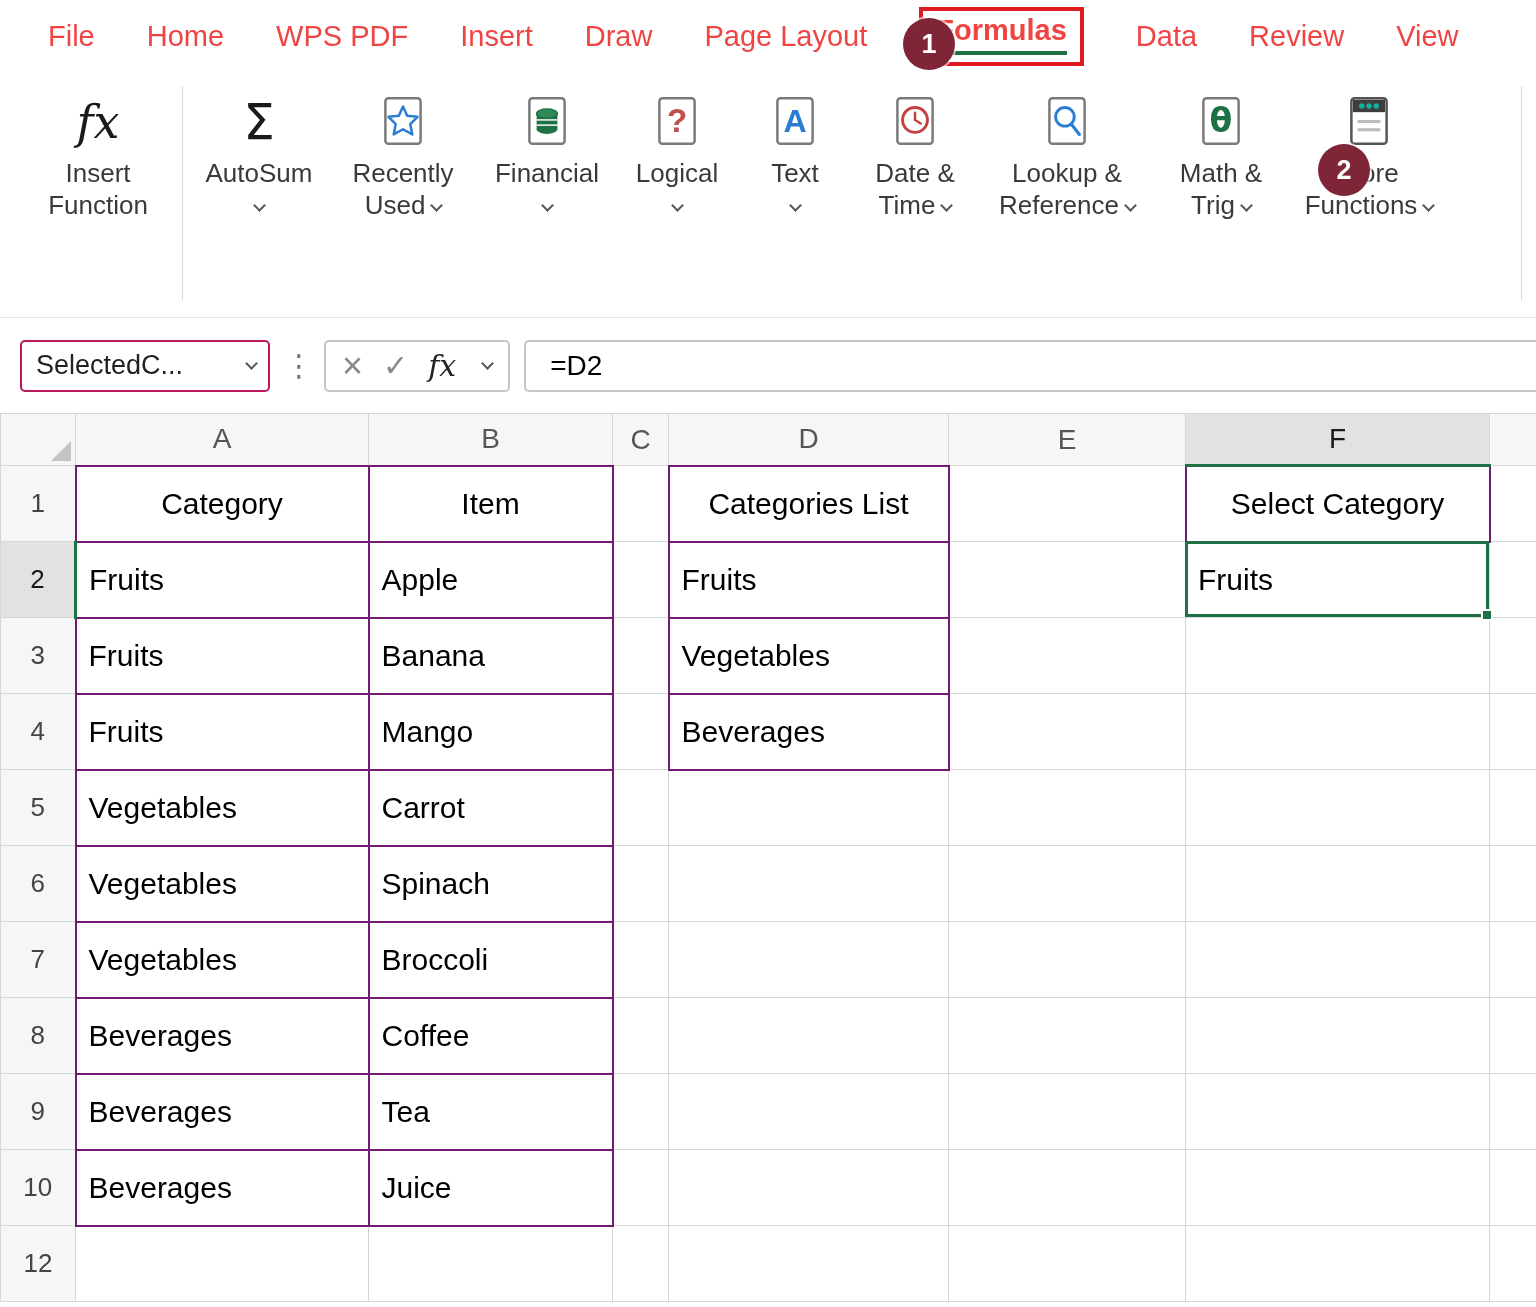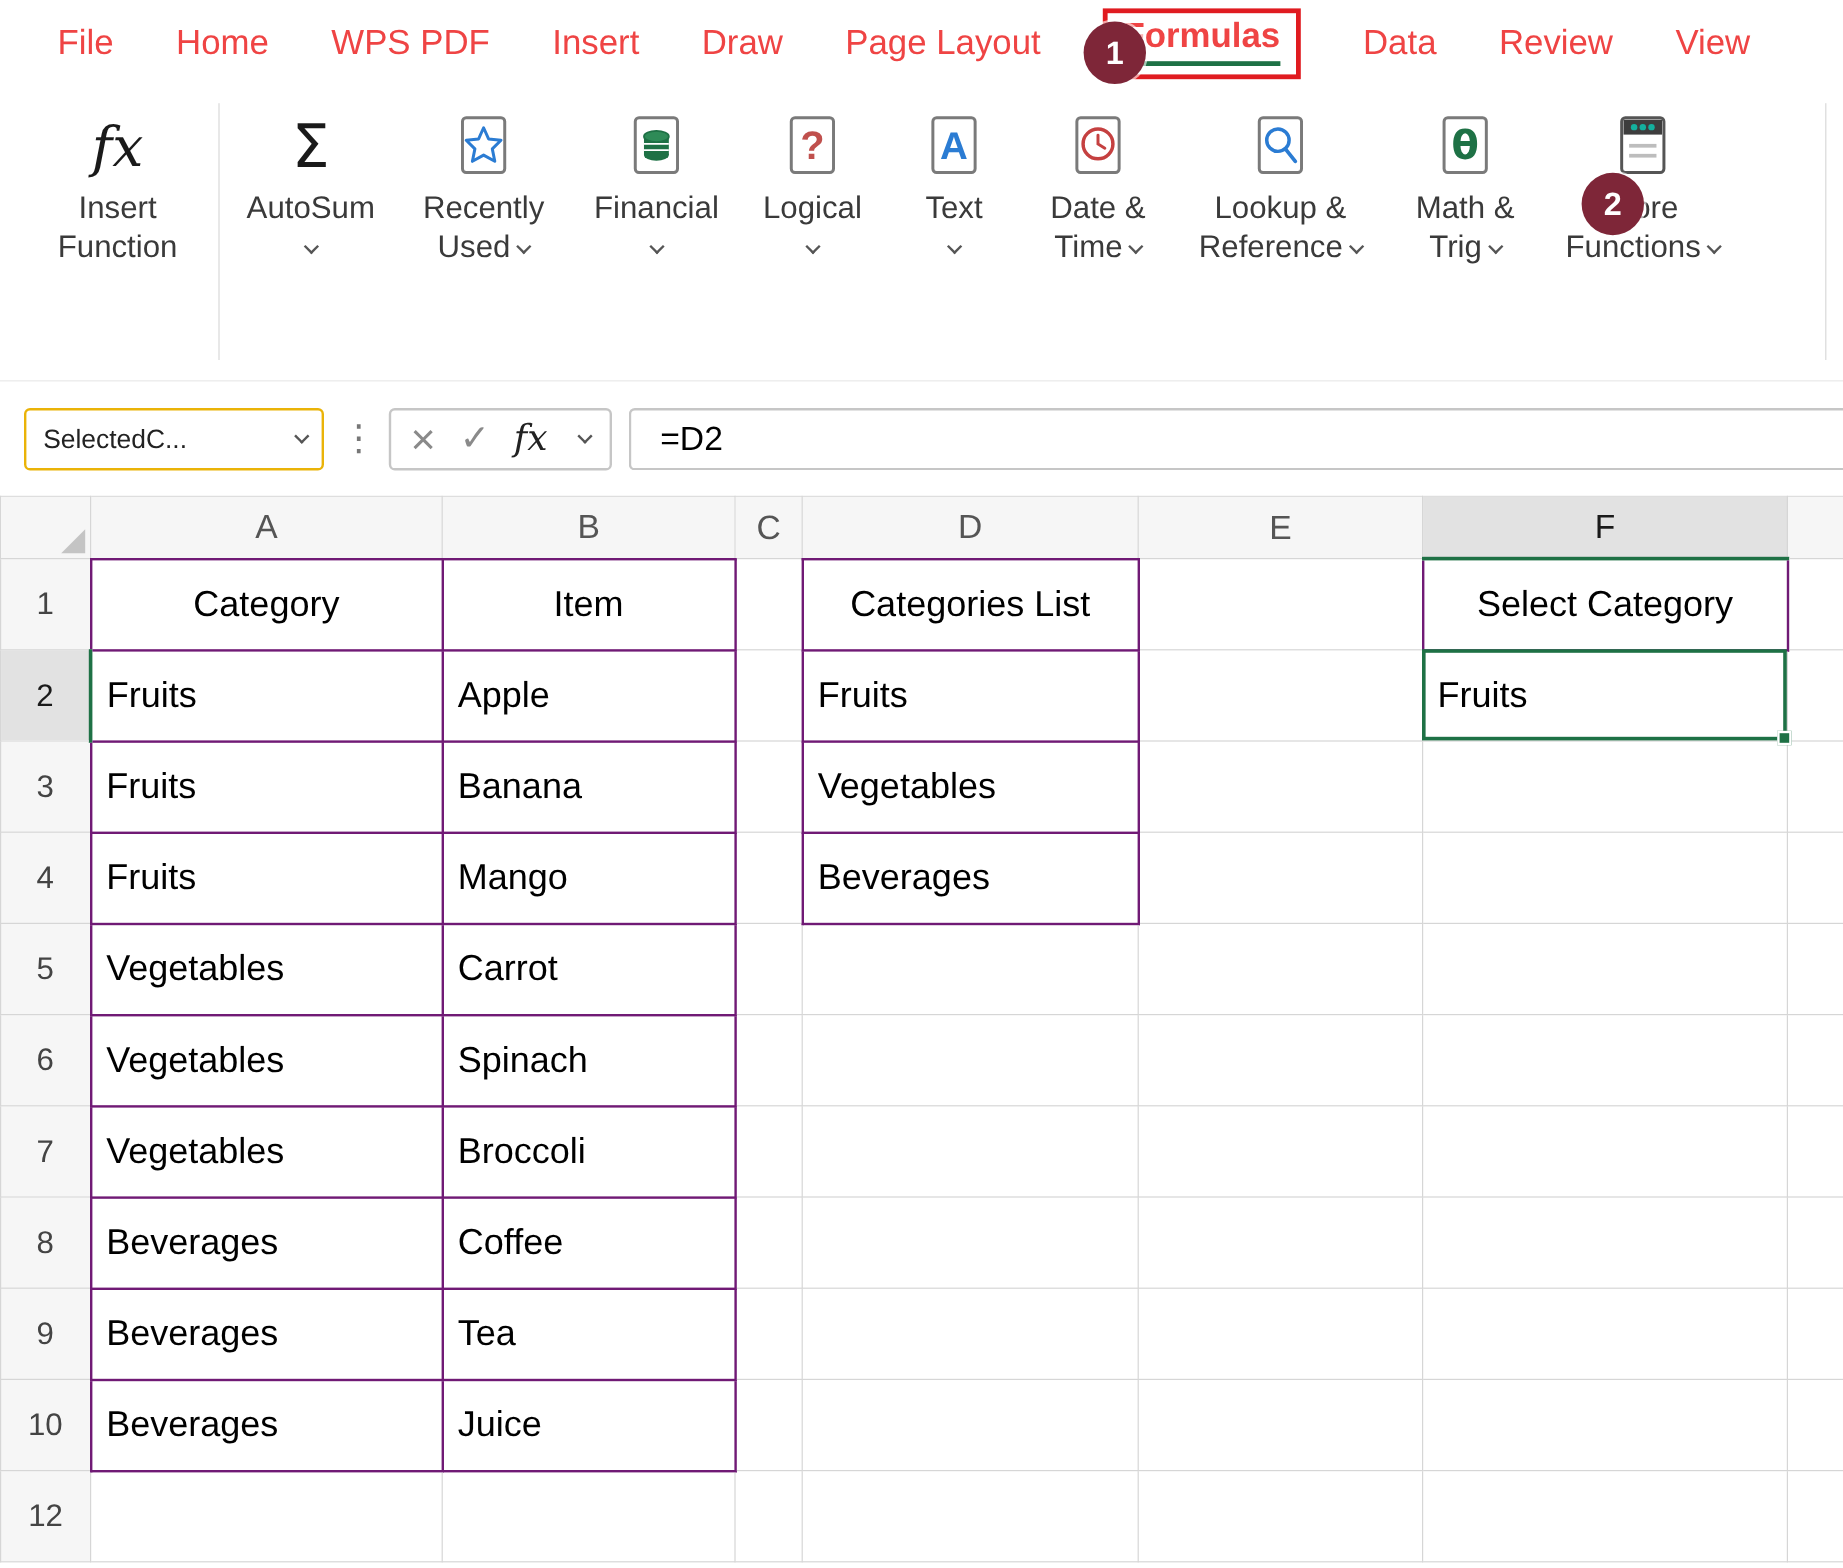--- a/index.html
+++ b/index.html
@@ -42,22 +42,22 @@
   .fx-big { font-family:"DejaVu Serif",serif; font-style:italic; font-size:46px; color:#1a1a1a; }
   .sigma { font-size:50px; color:#1a1a1a; font-family:"DejaVu Sans",sans-serif; }
   .nm-box { border:4px solid #E01B20; margin-left:auto; margin-right:4px; padding:2px 4px 8px; }
   .w140{width:140px}.w124{width:124px}.w140b{width:140px}.w124b{width:124px}
   .w112{width:112px}.w100{width:100px}.w116{width:116px}.w164{width:164px}
   .w120{width:120px}.w152{width:152px}.w128{width:128px}
 
   
   .fbar { position:absolute; top:318px; left:0; right:0; height:95px;
           display:flex; align-items:center; padding-left:20px; background:#fff; }
-  .namebox { width:250px; height:52px; border:2px solid #eab308; border-radius:5px;
-             display:flex; align-items:center; padding:0 12px 0 14px; font-size:22px; color:#222; }
+  .namebox { width:250px; height:52px; border:2px solid #be185d; border-radius:5px;
+             display:flex; align-items:center; padding:0 12px 0 14px; font-size:27px; color:#222; }
   .namebox .sp { flex:1; }
   .dots { margin:0 10px 0 14px; font-size:30px; color:#777; }
   .fbtns { height:52px; border:2px solid #c6c6c6; border-radius:5px; display:flex;
            align-items:center; gap:20px; padding:0 16px; }
   .fcancel { font-size:36px; color:#8a8a8a; line-height:1; }
   .fenter { font-size:30px; color:#8a8a8a; line-height:1; }
   .fx-small { font-family:"DejaVu Serif",serif; font-style:italic; font-size:30px; color:#222; }
   .fformula { flex:1; height:52px; border:2px solid #c6c6c6; border-radius:5px 0 0 5px;
               margin-left:14px; display:flex; align-items:center; padding-left:24px;
               font-size:28px; color:#000000; border-right:none; }

